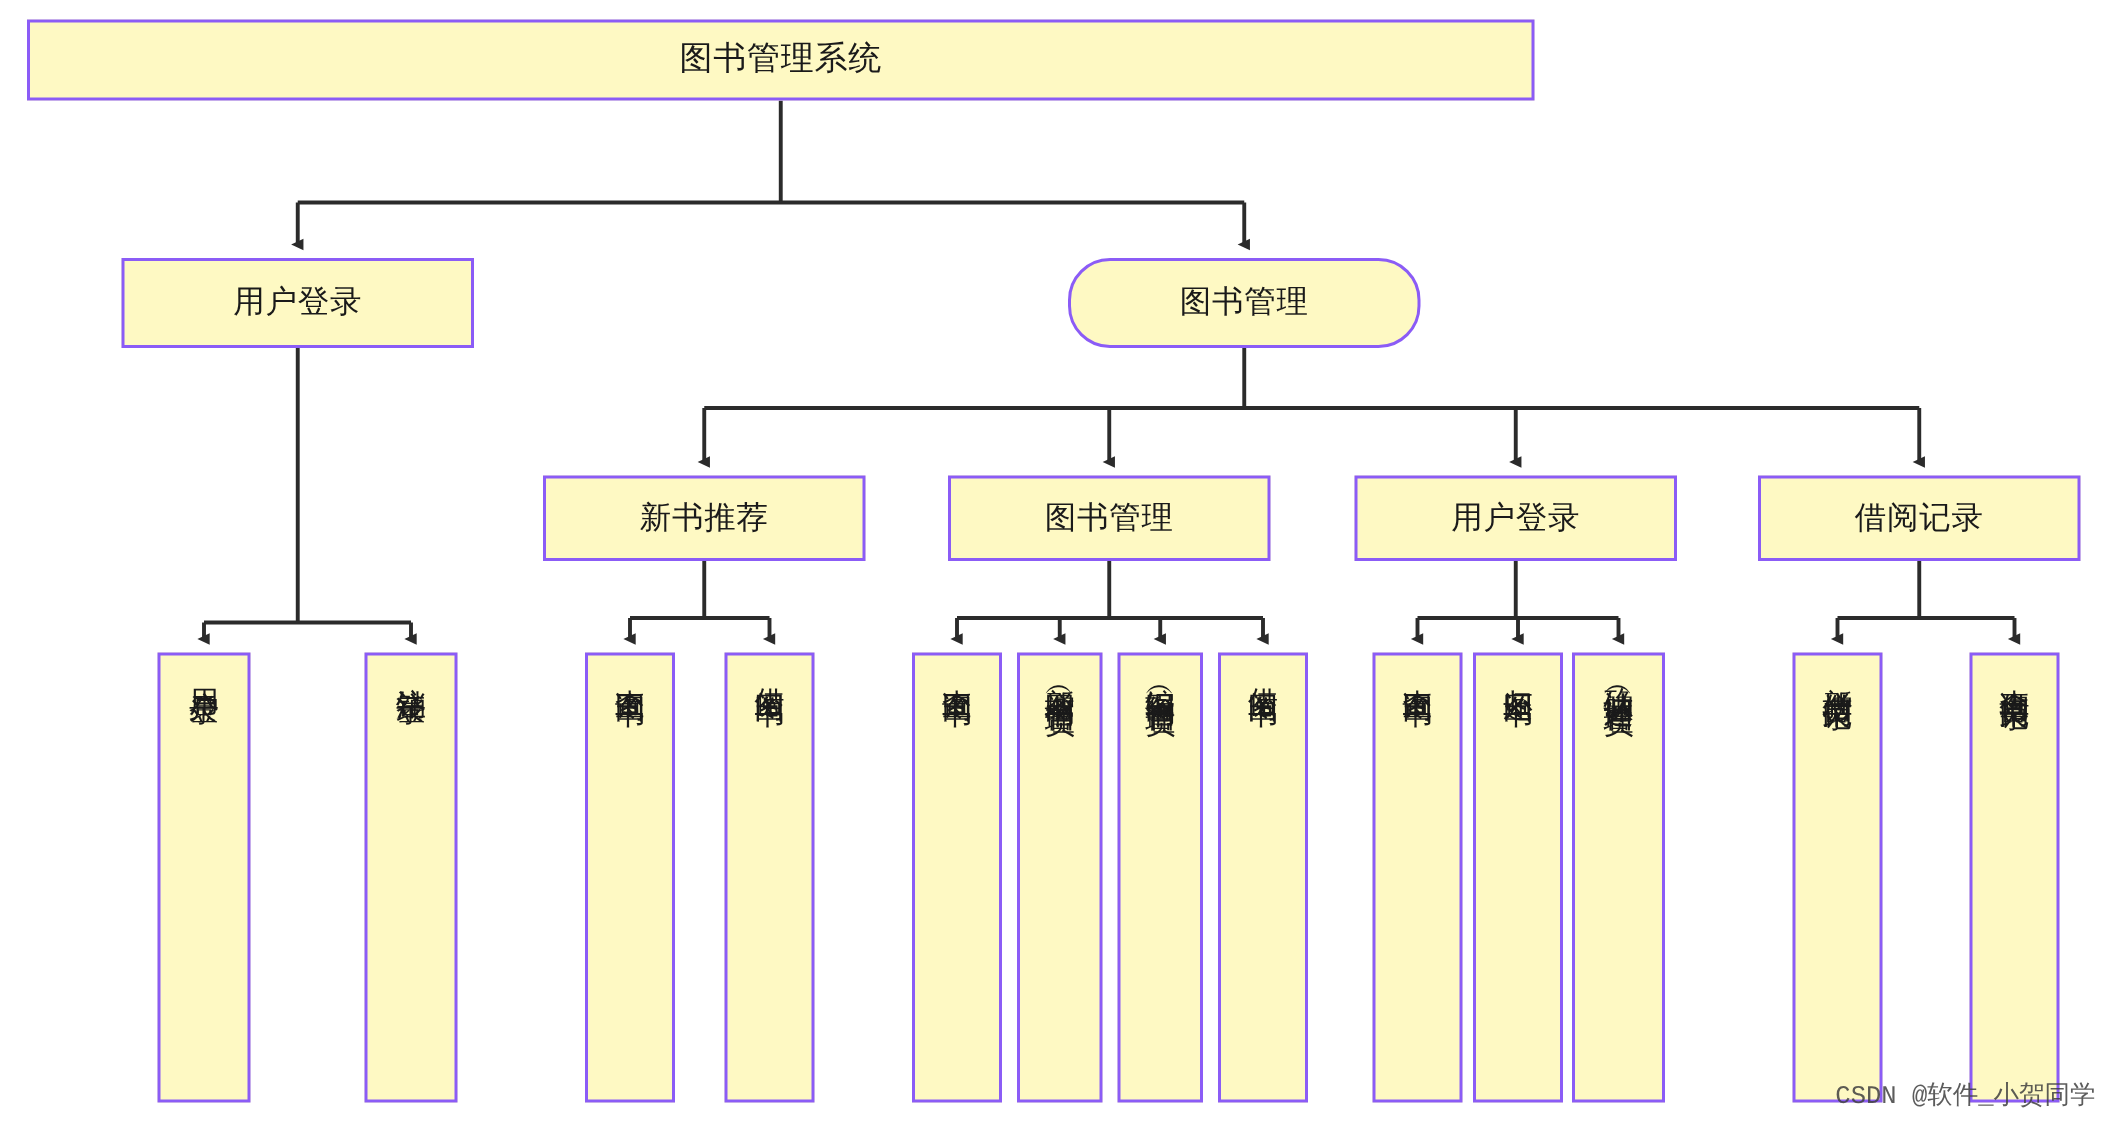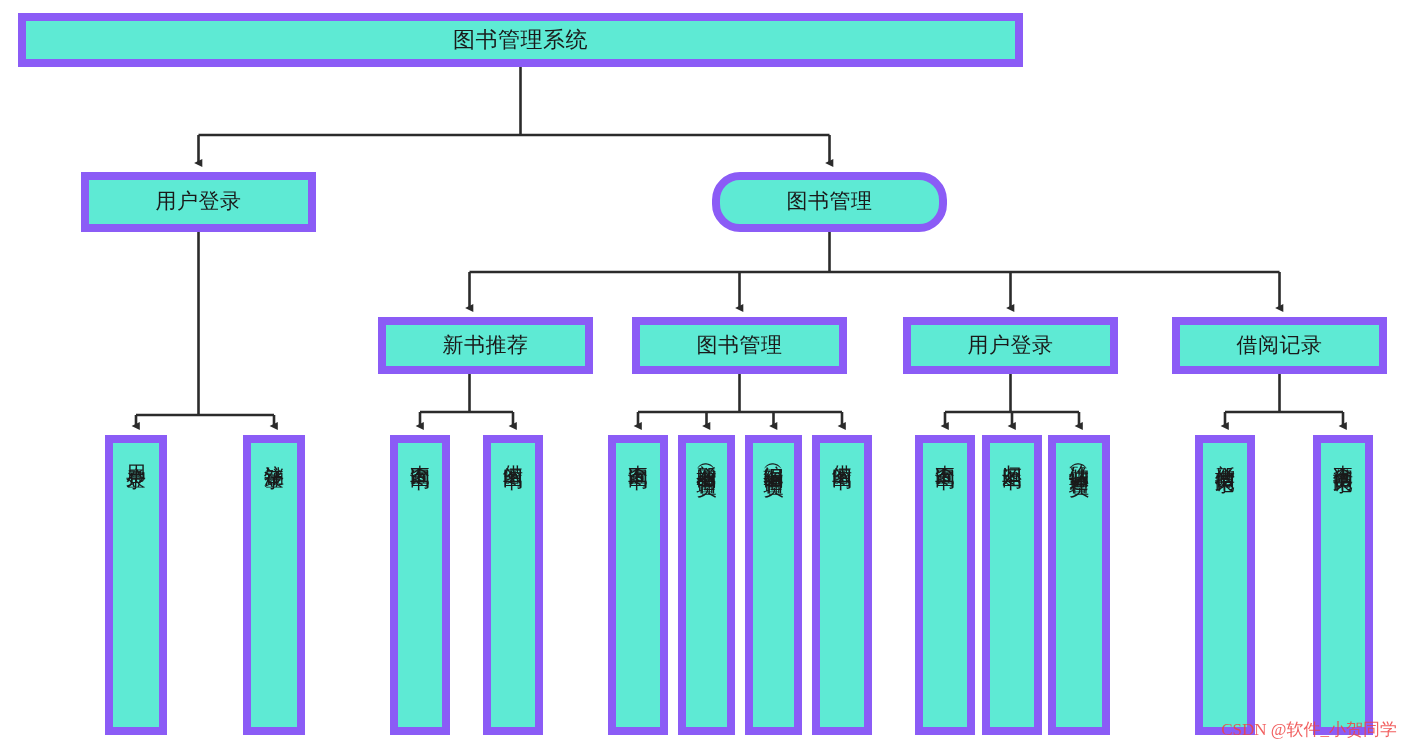--- a/index.html
+++ b/index.html
@@ -20,22 +20,22 @@
   #edge-layer {
     position: absolute;
     left: 0;
     top: 0;
     width: 1405px;
     height: 747px;
   }
   .node {
     position: absolute;
     box-sizing: border-box;
-    background: #5eead4;
-    border: 8px solid #8b5cf6;
+    background: #fef9c3;
+    border: 2px solid #8b5cf6;
     display: flex;
     align-items: center;
     justify-content: center;
     z-index: 3;
   }
   .node-label {
     color: #1a1a1a;
     font-size: 21px;
     line-height: 1.12;
     letter-spacing: 0.5px;
@@ -55,25 +55,25 @@
     align-items: flex-start;
     justify-content: center;
     padding-top: 6px;
   }
   .node.root .node-label { font-size: 22px; }
   #watermark {
     position: absolute;
     right: 8px;
     bottom: 6px;
     font-size: 17px;
-    color: #ef4444;
+    color: #404040;
     opacity: 0.85;
     z-index: 5;
     white-space: nowrap;
-    font-family: Liberation Serif, serif;
+    font-family: Liberation Mono, monospace;
   }
 </style>
 </head>
 <body>
 
 <div id="diagram-root">
 
   <svg id="edge-layer" viewBox="0 0 1405 747" xmlns="http://www.w3.org/2000/svg" aria-hidden="true">
     <defs>
       <marker id="arrowhead" markerWidth="9" markerHeight="9" refX="4.5" refY="4.2" orient="auto" markerUnits="userSpaceOnUse">
@@ -120,21 +120,21 @@
   <div id="node-group">
       <div class="node root" style="left: 18px; top: 13px; width: 1005px; height: 54px;">
         <span class="node-label">图书管理系统</span>
       </div>
       <div class="node branch" style="left: 81px; top: 172px; width: 235px; height: 60px;">
         <span class="node-label">用户登录</span>
       </div>
       <div class="node branch" style="left: 712px; top: 172px; width: 235px; height: 60px; border-radius: 28px;">
         <span class="node-label">图书管理</span>
       </div>
-      <div class="node branch" style="left: 362px; top: 317px; width: 215px; height: 57px; margin-left: 16px;">
+      <div class="node branch" style="left: 362px; top: 317px; width: 215px; height: 57px;">
         <span class="node-label">新书推荐</span>
       </div>
       <div class="node branch" style="left: 632px; top: 317px; width: 215px; height: 57px;">
         <span class="node-label">图书管理</span>
       </div>
       <div class="node branch" style="left: 903px; top: 317px; width: 215px; height: 57px;">
         <span class="node-label">用户登录</span>
       </div>
       <div class="node branch" style="left: 1172px; top: 317px; width: 215px; height: 57px;">
         <span class="node-label">借阅记录</span>

